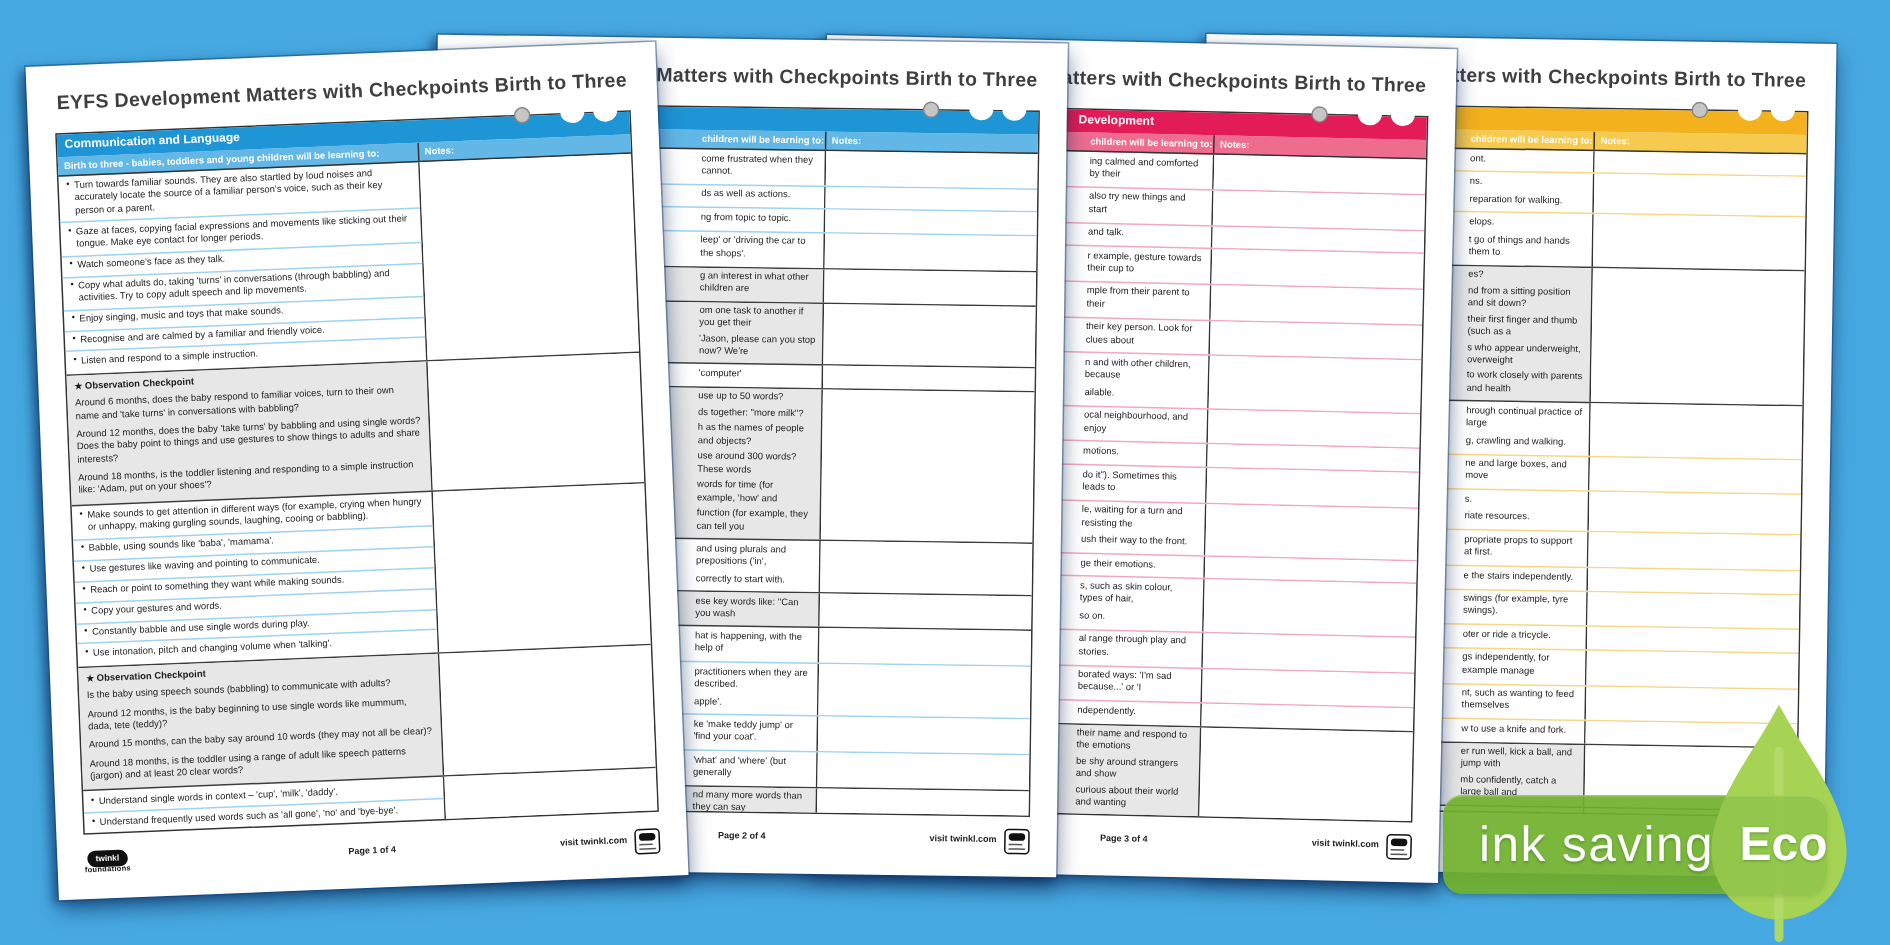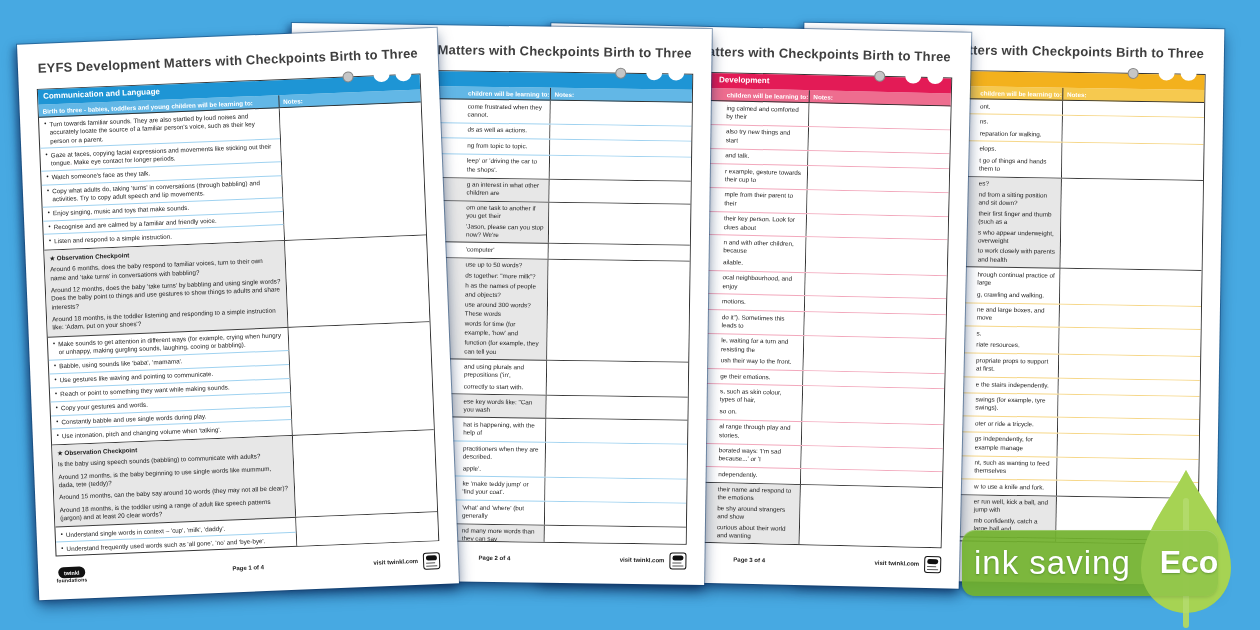--- a/index.html
+++ b/index.html
@@ -70,21 +70,21 @@
   .visit-badge .blob { position:absolute; left:2px; top:2px; width:11px; height:5px; background:#101010; border-radius:3px; }
   .visit-badge .l1 { position:absolute; left:2px; top:9px; width:9px; height:1.4px; background:#555; }
   .visit-badge .l2 { position:absolute; left:2px; top:12px; width:11px; height:1.4px; background:#555; }
 
   
   .eco { position:absolute; left:958px; top:468px; width:302px; height:162px; z-index:6; }
   .leaf-svg { position:absolute; left:178px; top:0; width:100px; height:162px; }
   .eco-banner { position:absolute; left:4px; top:62px; width:256px; height:66px; background:rgba(113,177,44,.92);
                 border-radius:13px; box-shadow:0 2px 3px rgba(20,60,20,.25), inset 0 1px 0 rgba(255,255,255,.25);
                 display:flex; align-items:center; }
-  .eco-banner .ink { color:#fff; font-size:33px; padding-left:12px; letter-spacing:1px;
+  .eco-banner .ink { color:#fff; font-size:33px; padding-left:24px; letter-spacing:1px;
                      text-shadow:0 1px 2px rgba(30,80,20,.35); font-weight:500; white-space:nowrap; }
   .leaf-front { position:absolute; left:178px; top:0; width:100px; height:162px; opacity:.45; }
   .eco-label { position:absolute; left:196px; top:76px; width:70px; text-align:center; color:#fff; font-size:32px;
                font-weight:bold; text-shadow:0 1px 2px rgba(30,80,20,.4); }
 </style>
 </head>
 <body>
 
 <div class="stage">
 

